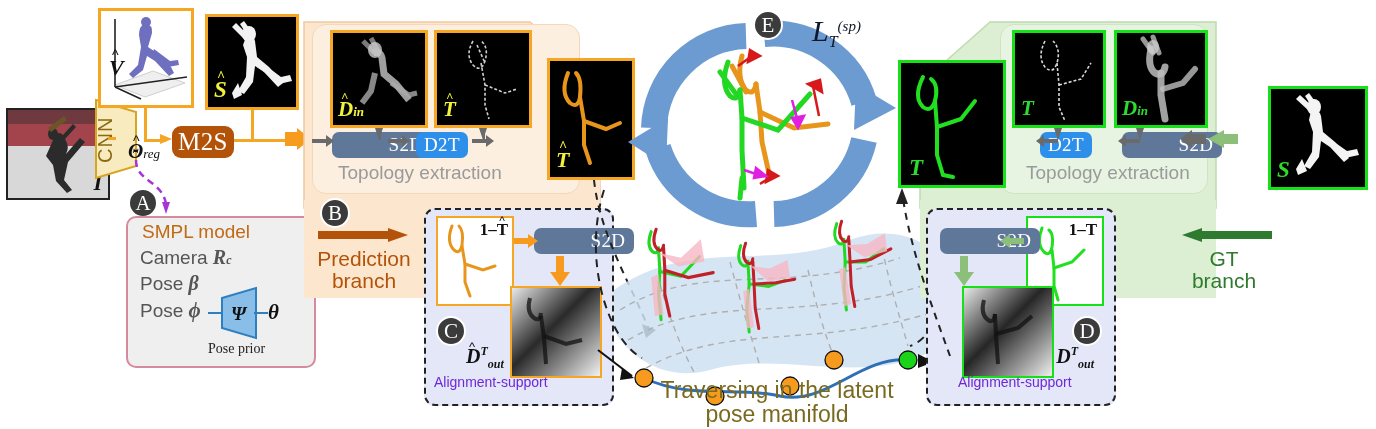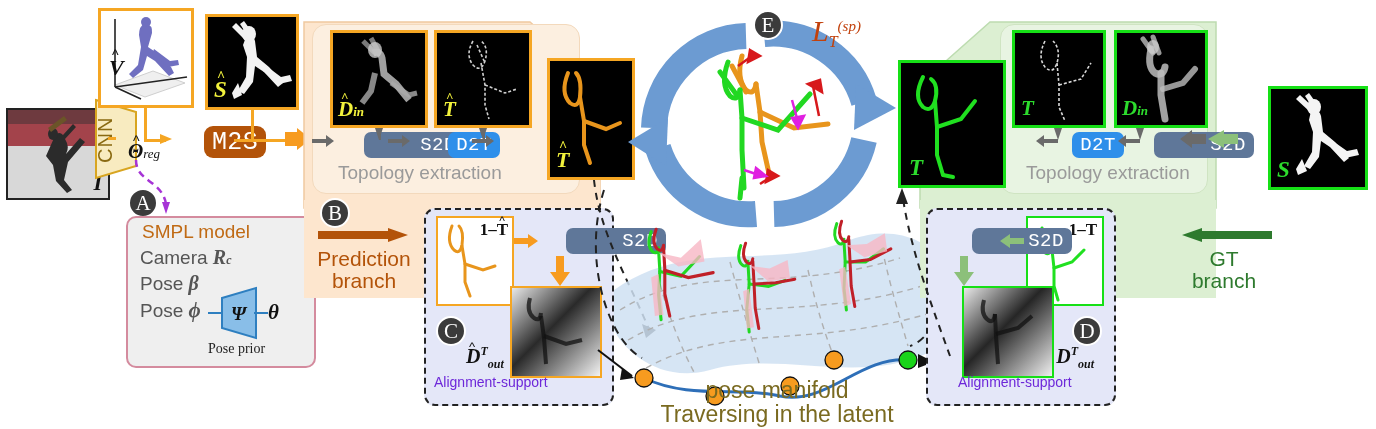--- a/index.html
+++ b/index.html
@@ -18,21 +18,21 @@
   .regionOrange{position:absolute;background:#FDE6CE;}
   .regionGreen{position:absolute;background:#DCEFD2;}
   .innerRound{position:absolute;background:#FCEFE0;border-radius:14px;
               border:1px solid #F3D9BC;}
   .innerRoundG{position:absolute;background:#E8F4E2;border-radius:14px;
                border:1px solid #CFE4C2;}
   .topoLabel{position:absolute;color:#9A9A9A;font-size:19px;white-space:nowrap;}
   
   .blk{position:absolute;border-radius:7px;color:#fff;display:flex;
        align-items:center;justify-content:center;
-       font-family:Liberation Mono, monospace;letter-spacing:.4px;margin-left:32px;}
+       font-family:Liberation Serif, serif;letter-spacing:.4px;}
   .blk-s2d{background:#5F7799;padding-left:48px;}
   .blk-d2t{background:#2E8FEA;}
   .blk-m2s{background:#B35309;border-radius:9px;font-size:25px;}
   
   .circL{position:absolute;width:30px;height:30px;border-radius:50%;
          background:#3B3B3B;color:#fff;display:flex;align-items:center;
          justify-content:center;font-family:"Liberation Serif",serif;
          font-size:21px;border:2px solid #fff;box-sizing:border-box;}
   
   .alignBox{position:absolute;background:#E4E7F8;border:2px dashed #222;border-radius:11px;}
@@ -44,21 +44,21 @@
   
   .smpl{position:absolute;background:#EFEFEF;border:2px solid #D48B9E;border-radius:10px;}
   .smplTitle{position:absolute;color:#C06A14;font-size:19px;}
   .smplRow{position:absolute;color:#555;font-size:19px;white-space:nowrap;}
   .sym{font-family:"Liberation Serif",serif;font-style:italic;font-weight:700;}
   .posePrior{position:absolute;color:#222;font-size:14px;
              font-family:"Liberation Serif",serif;}
   
   .manifoldTxt{position:absolute;color:#7A6A20;font-size:23px;text-align:center;
                line-height:1.05;width:330px;}
-  .lossTxt{position:absolute;font-family:"Liberation Serif",serif;font-size:26px;color:#c2410c;}
+  .lossTxt{position:absolute;font-family:"Liberation Serif",serif;font-size:26px;color:#0f172a;}
   
   .ln{position:absolute;background:#F5A623;}
   .lngray{position:absolute;background:#6A6A6A;}
   svg{position:absolute;overflow:visible;}
 </style>
 </head>
 <body>
 
 <div class="imgbox" style="left:6px;top:108px;width:104px;height:92px;border:2px solid #222;background:#C9C9C9;">
   <svg width="100" height="88" viewBox="0 0 100 88">
@@ -386,22 +386,22 @@
       </g>
     <path d="M34 42 l34 -2 30 -18 4 30 -38 10z" fill="#F8B6C4" opacity=".8"></path>
     <path d="M32 78 l10 62 -12 4 -8 -62z" fill="#F8B6C4" opacity=".8"></path>
   </g>
 
   <path d="M-2 150 L 32 176" stroke="#111" stroke-width="2" fill="none"></path>
   <polygon points="22,168 34,178 20,180" fill="#111"></polygon>
   <polygon points="318,154 334,162 318,168" fill="#111"></polygon>
 </svg>
 <div class="manifoldTxt" style="left:612px;top:378px;">
+  <div>Traversing in the latent</div>
   <div>pose manifold</div>
-  <div>Traversing in the latent</div>
 </div>
 
 <svg class="abs" style="left:598px;top:180px;width:350px;height:220px;">
   <path d="M6 10 C -16 80, 10 160, 44 178" stroke="#222" stroke-width="2" fill="none" stroke-dasharray="8 6"></path>
   <path d="M344 10 C 366 80, 344 156, 312 166" stroke="#222" stroke-width="2" fill="none" stroke-dasharray="8 6"></path>
 </svg>
 
 <svg class="abs" style="left:900px;top:8px;width:320px;height:320px;">
   <polygon points="20,76 90,14 316,14 316,200 20,200" fill="#DCEFD2" stroke="#BDDCB0" stroke-width="1.5"></polygon>
 </svg>

